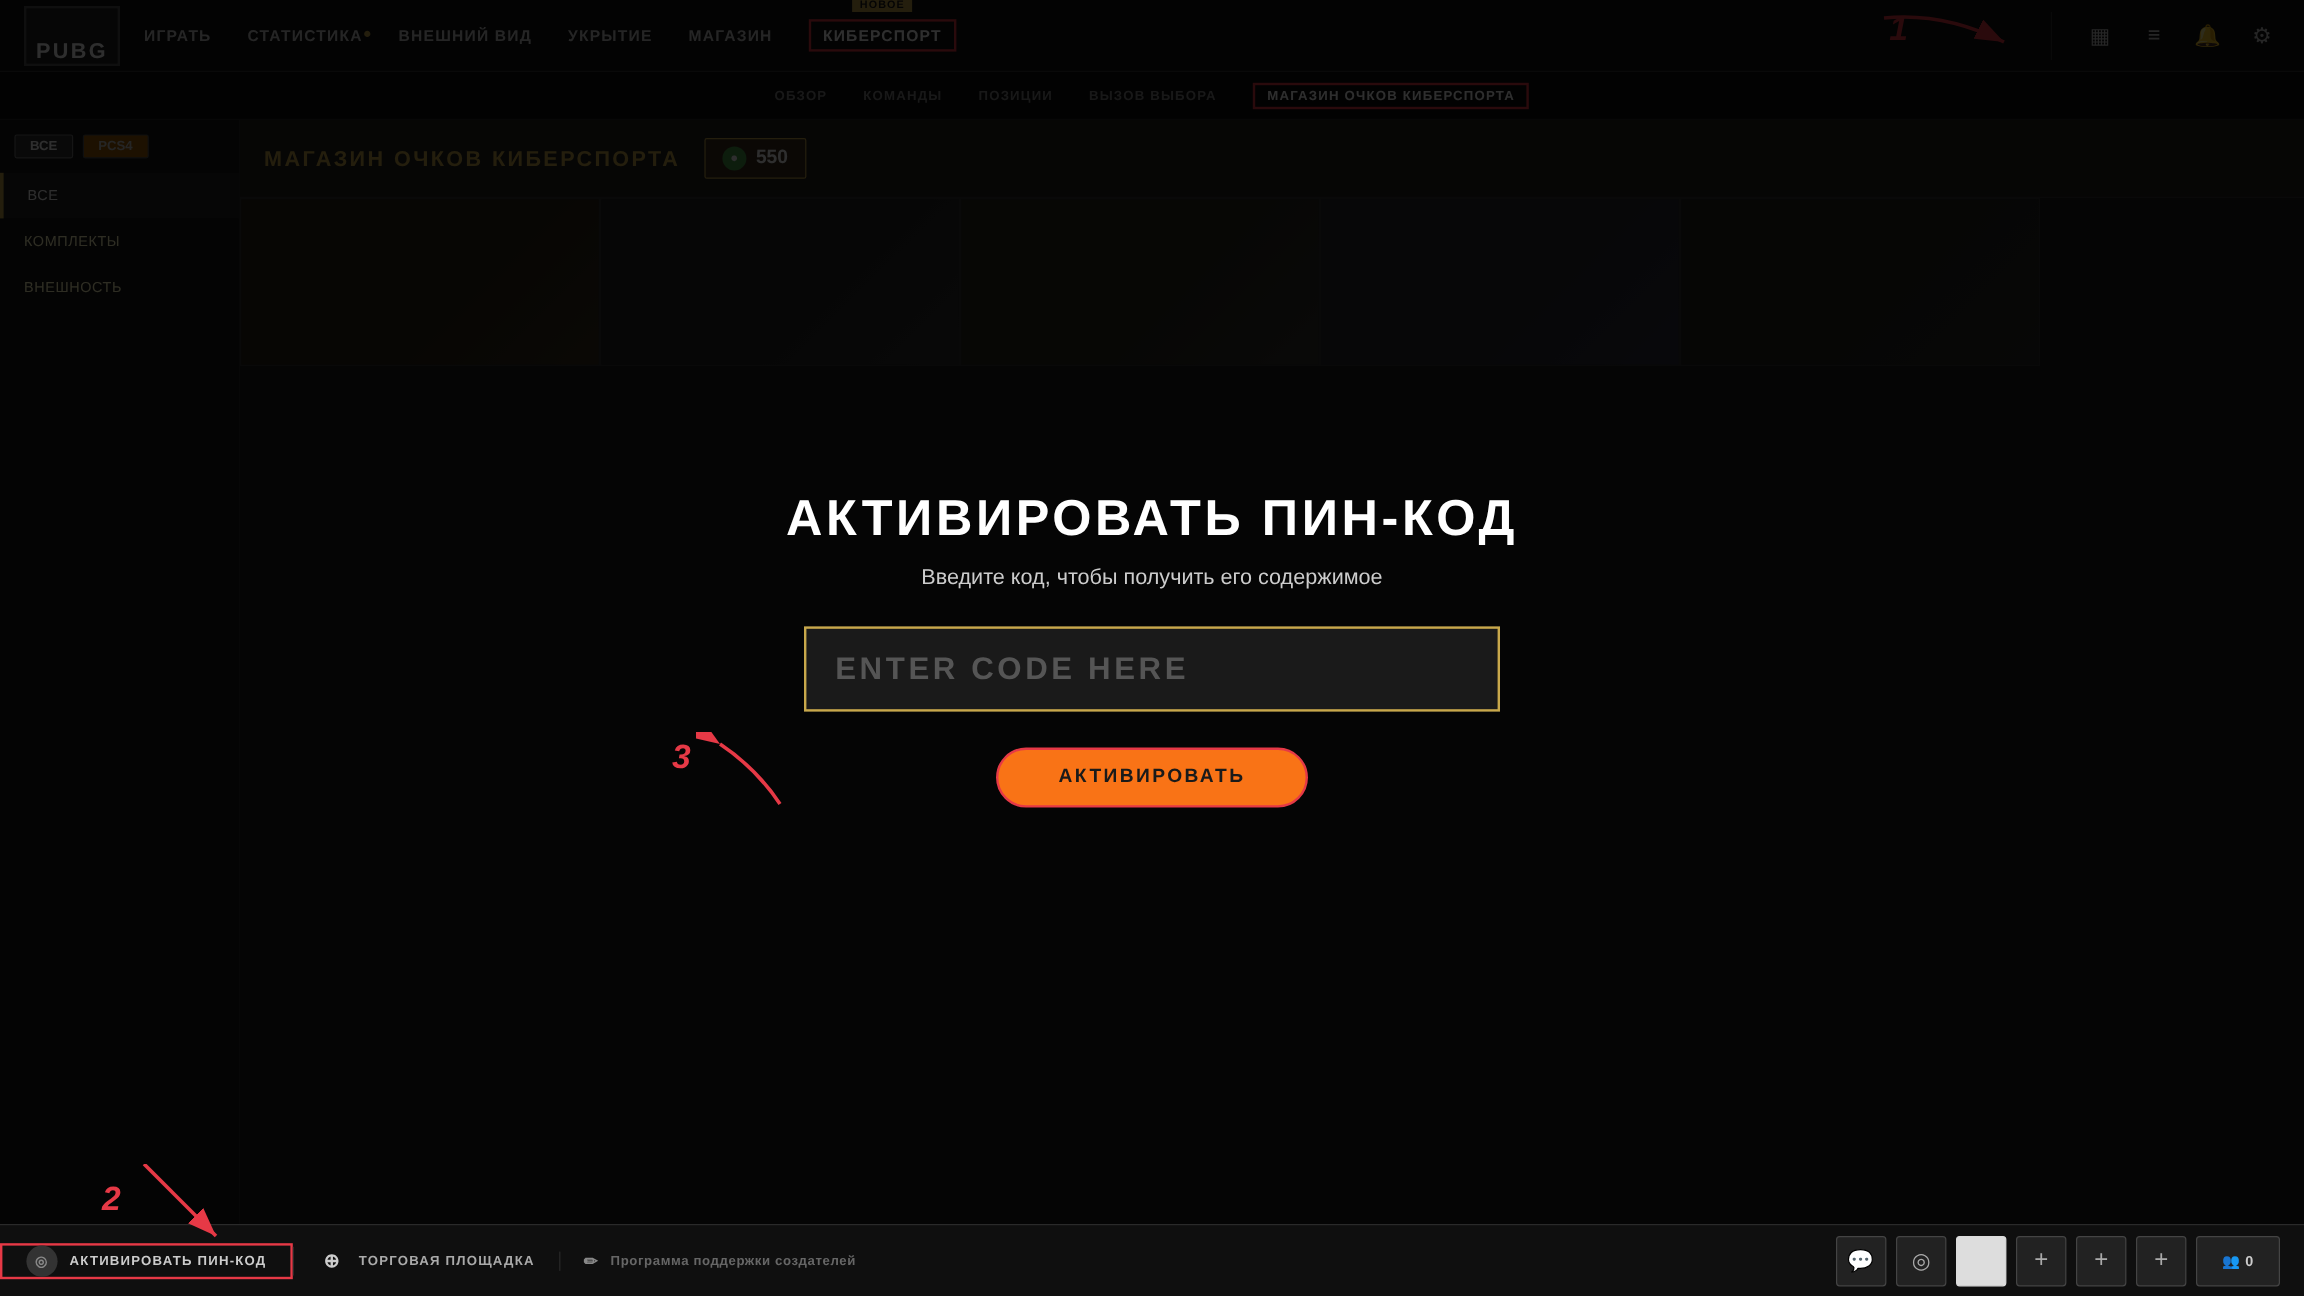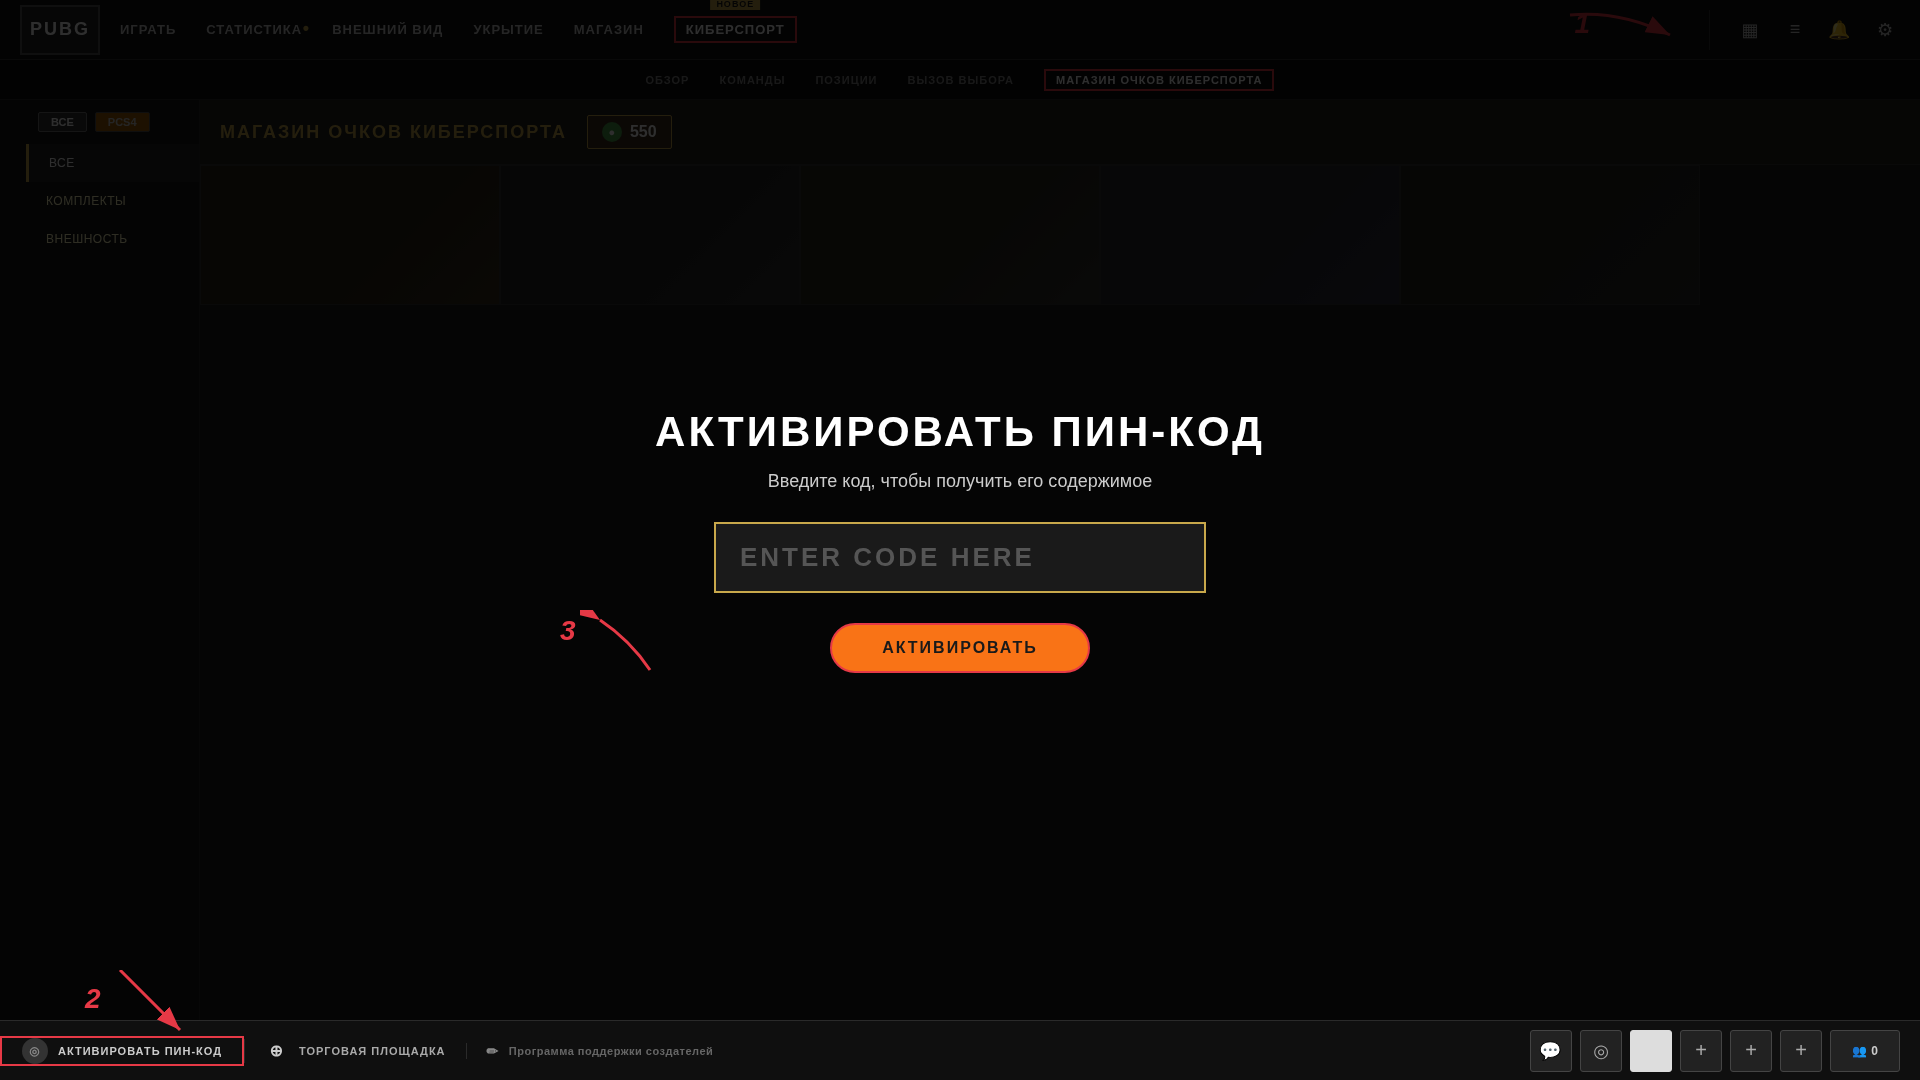--- a/index.html
+++ b/index.html
@@ -22,21 +22,21 @@
       align-items: center;
       border-bottom: 1px solid #333;
       z-index: 10;
     }
     .pubg-logo {
       width: 80px;
       height: 50px;
       background: #222;
       border: 2px solid #555;
       display: flex;
-      align-items: center;
+      align-items: flex-end;
       justify-content: center;
       margin: 0 20px;
       color: #fff;
       font-weight: 900;
       font-size: 18px;
       letter-spacing: 2px;
     }
     .nav-items {
       display: flex;
       align-items: center;
@@ -103,21 +103,20 @@
 
     
     .sidebar {
       position: absolute;
       top: 100px;
       left: 0;
       width: 200px;
       bottom: 60px;
       background: #161616;
       border-right: 1px solid #2a2a2a;
-      padding-left: 26px;
     }
     .filter-tabs {
       display: flex;
       gap: 8px;
       padding: 12px;
     }
     .filter-tab {
       border: 1px solid #555;
       color: #ccc;
       font-size: 11px;
@@ -229,21 +228,21 @@
       letter-spacing: 3px;
       text-align: center;
     }
     .modal-subtitle {
       color: #ccc;
       font-size: 18px;
       margin-top: -15px;
       text-align: left;
     }
     .code-input-wrapper {
-      width: 492px;
+      width: 580px;
     }
     .code-input {
       width: 100%;
       background: #1a1a1a;
       border: 2px solid #c8a84b;
       color: #888;
       font-size: 26px;
       font-weight: 600;
       letter-spacing: 3px;
       padding: 18px 24px;

